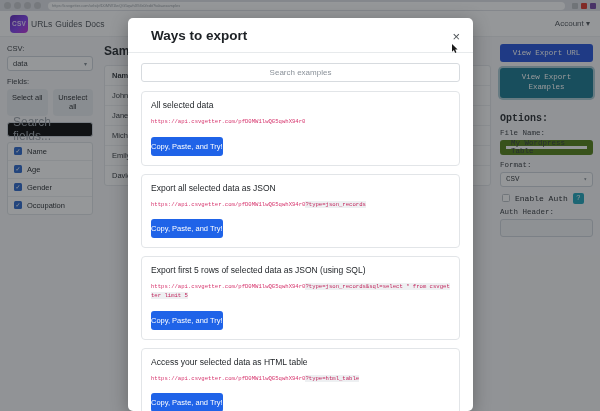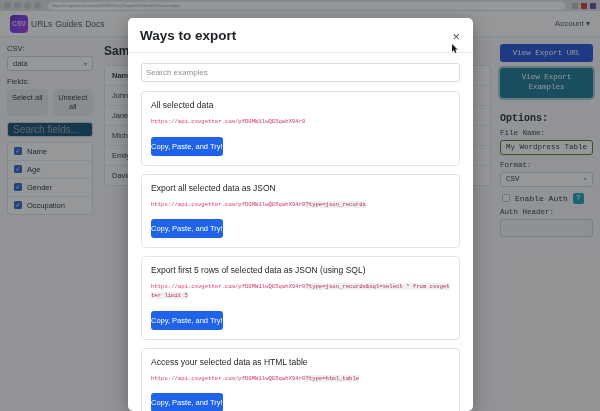--- a/index.html
+++ b/index.html
@@ -60,22 +60,22 @@
     display: flex; align-items: center; justify-content: space-between;
     padding: 4px 5px; font-size: 7.5px; color: #2d3236; margin-bottom: 6px;
   }
   .caret { font-size: 6px; color: #7c848c; }
   .btn-row { display: flex; gap: 5px; margin-bottom: 6px; }
   .pill-btn {
     flex: 1; background: #e9ecef; border-radius: 4px; padding: 4px 2px;
     font-size: 7.5px; color: #23272b; text-align: center; line-height: 1.25;
   }
   .search-fields {
-    height: 15px; border: 1px solid #ced4da; border-radius: 3px; background:#0c4a6e;
-    display:flex; align-items:center; padding: 0 5px; font-size: 10px; color:#9aa1a8;
+    height: 15px; border: 1px solid #ced4da; border-radius: 3px; background:#000000;
+    display:flex; align-items:center; padding: 0 5px; font-size: 12px; color:#9aa1a8;
     margin-bottom: 5px;
   }
   .fields-list { border: 1px solid #dfe3e6; border-radius: 3px; background:#fff; }
   .field-item {
     display: flex; align-items: center; gap: 5px; padding: 4px 6px;
     font-size: 7.5px; color: #23272b; border-bottom: 1px solid #eceef0;
   }
   .field-item:last-child { border-bottom: none; }
   .cbx {
     width: 8px; height: 8px; border-radius: 1.5px; background: #2563c9;
@@ -100,21 +100,21 @@
     padding: 5px 2px; border-radius: 3px; margin-bottom: 6px;
   }
   .btn-teal {
     background: #11748c; color: #fff; font-size: 7.5px; text-align: center;
     padding: 5px 2px; border-radius: 3px; margin-bottom: 15px; line-height: 1.3;
     box-shadow: 0 0 0 2px rgba(17,116,140,.35);
   }
   .opt-head { font-size: 10px; font-weight: 700; color: #1d2125; margin-bottom: 5px; }
   .opt-label { font-size: 7.5px; color: #33383d; margin-bottom: 3px; }
   .text-input {
-    height: 15px; border: 1px solid #4d7c0f; border-radius: 3px; background:#fff;
+    height: 15px; border: 6px solid #4d7c0f; border-radius: 3px; background:#fff;
     display:flex; align-items:center; padding: 0 5px; font-size: 7.5px; color:#2d3236;
     margin-bottom: 6px;
   }
   .auth-row { display:flex; align-items:center; gap: 5px; margin: 6px 0 4px 2px; }
   .auth-label { font-size: 8px; color: #23272b; }
   .info-badge {
     width: 11px; height: 11px; border-radius: 2px; background: #17a2b8;
     color:#fff; font-size: 7px; display:flex; align-items:center; justify-content:center;
   }
   .auth-box {
@@ -127,29 +127,29 @@
     background: rgba(33,37,41,0.48);
   }
   .modal {
     position: absolute; top: 18px; left: 128px; width: 345px; height: 393px;
     background: #ffffff; border-radius: 5px; overflow: hidden;
     display: flex; flex-direction: column;
     box-shadow: 0 4px 18px rgba(0,0,0,.3);
   }
   .modal-header {
     display: flex; align-items: flex-end; justify-content: space-between;
-    padding: 10px 13px 9px 12px; border-bottom: 1px solid #e7eaec; flex: none;
+    padding: 10px 13px 9px 23px; border-bottom: 1px solid #e7eaec; flex: none;
   }
   .modal-title { font-size: 13.5px; font-weight: 700; color: #1d2125; }
   .close-x { font-size: 13px; color: #4e5458; line-height: 1; }
   .modal-body { padding: 10px 13px 0 13px; overflow: hidden; flex: 1; }
   .search-examples {
     height: 19px; border: 1px solid #d7dbdf; border-radius: 3px;
     display: flex; align-items: center; padding: 0 4px;
-    font-size: 8px; color: #8a9199; margin-bottom: 9px;
+    font-size: 8px; color: #8a9199; margin-bottom: 9px; justify-content: center;
   }
   .card {
     border: 1px solid #e2e5e8; border-radius: 4px; padding: 8px 9px 9px 9px;
     margin-bottom: 8px; background: #fff;
   }
   .card-title { font-size: 8.5px; color: #23272b; margin-bottom: 8px; }
   .card-url {
     font-family: "Liberation Mono", monospace; font-size: 5.6px; color: #d6336c;
     line-height: 1.55; word-break: break-all; margin-bottom: 8px;
   }

